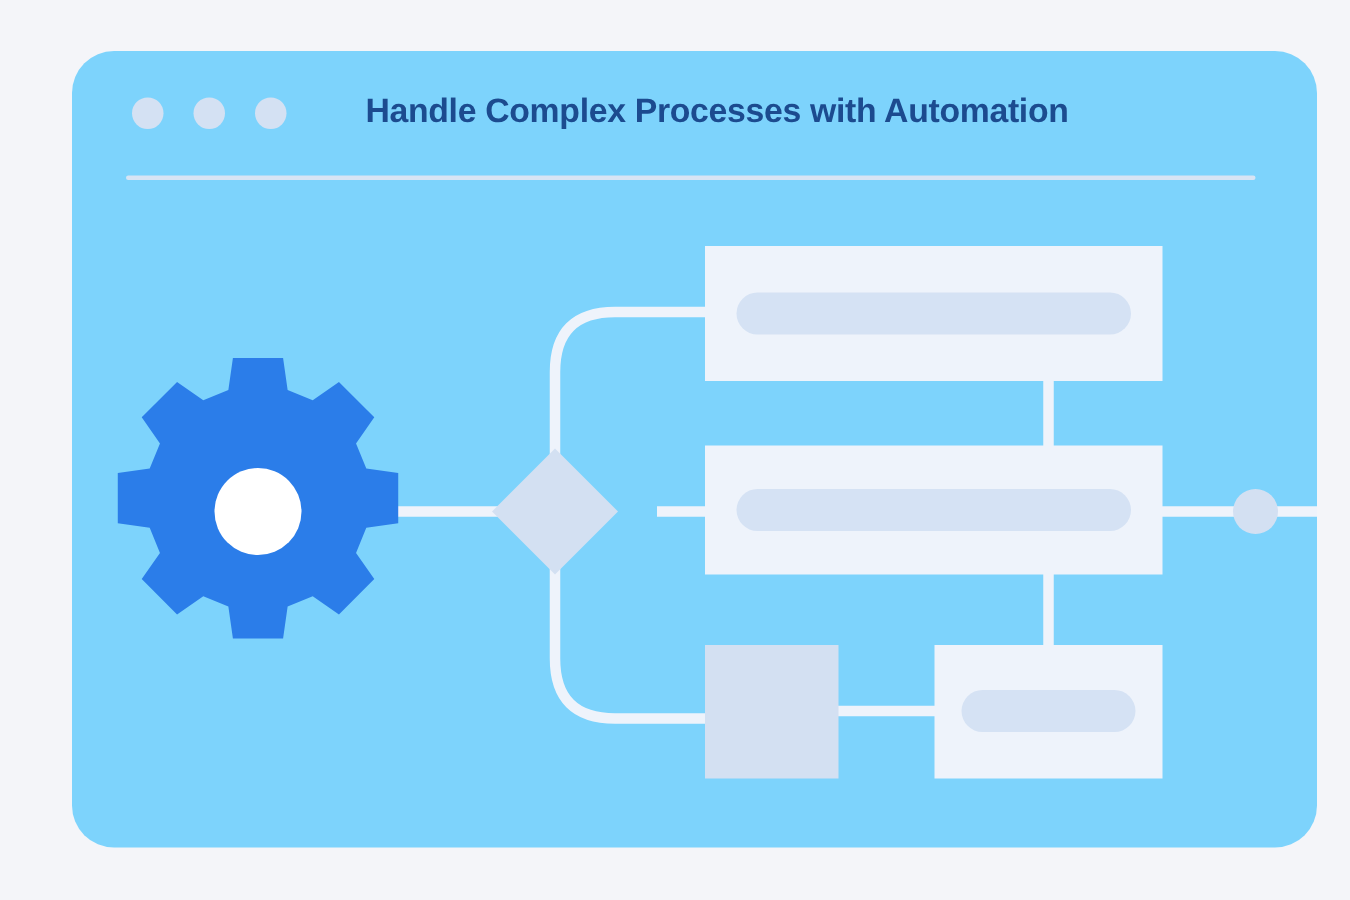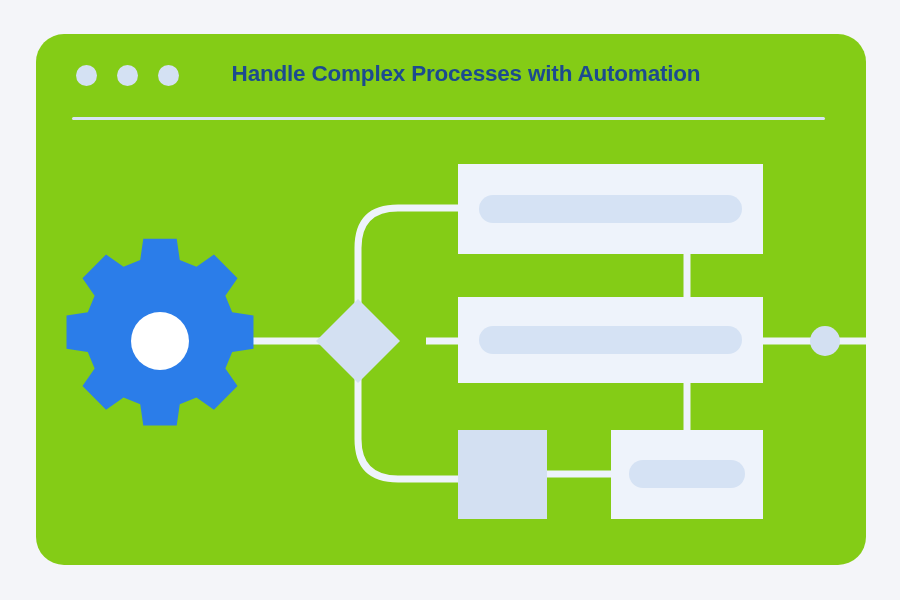--- a/index.html
+++ b/index.html
@@ -18,25 +18,25 @@
   #stage {
     position: relative;
     width: 900px;
     height: 600px;
     background: #f4f5f9;
   }
 
   
   .window-card {
     position: absolute;
-    left: 36px;
+    left: 48px;
     top: 34px;
     width: 830px;
     height: 531px;
-    background: #84cc16;
+    background: #7dd3fc;
     border-radius: 28px;
   }
 
   
   .titlebar {
     position: absolute;
     left: 0;
     top: 0;
     width: 830px;
     height: 84px;

